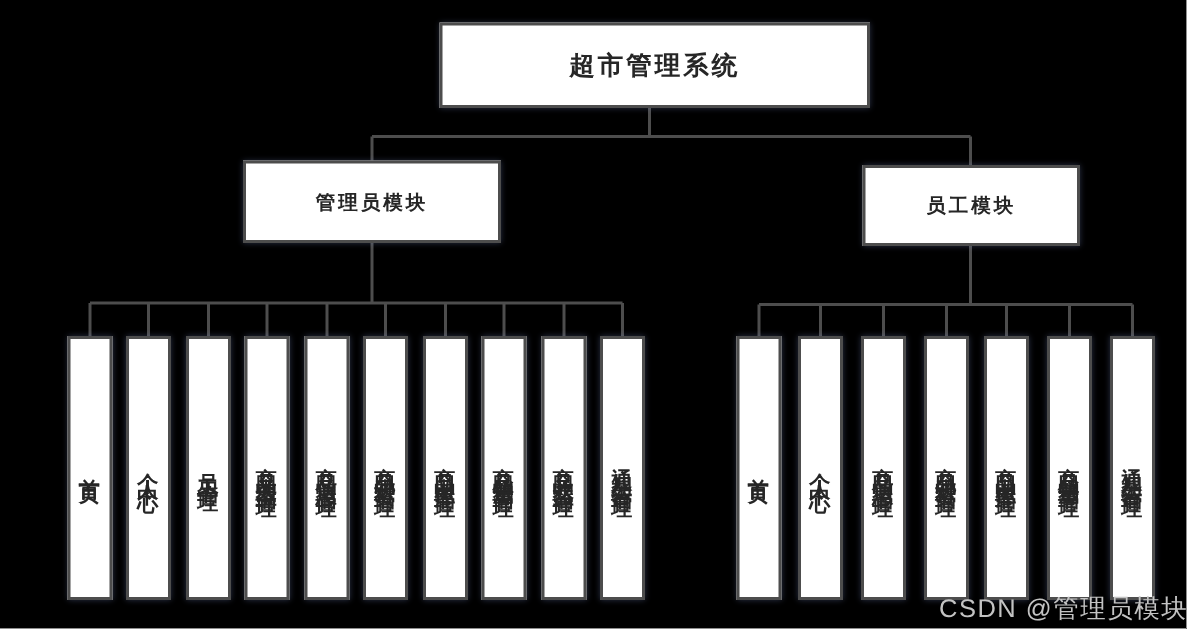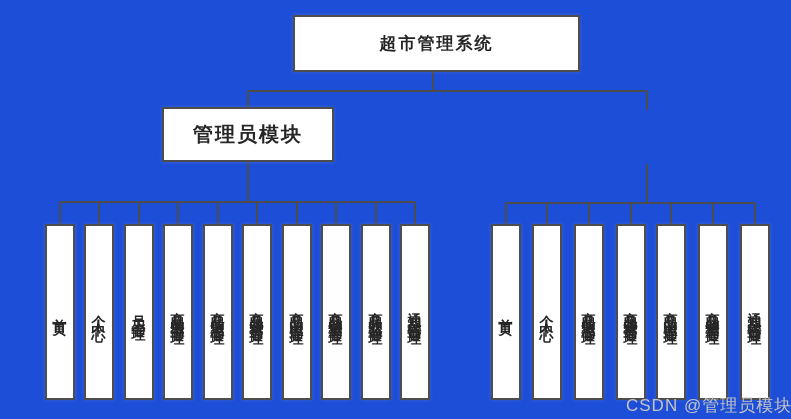--- a/index.html
+++ b/index.html
@@ -1,42 +1,42 @@
 <!DOCTYPE html>
 <html><head>
 <meta charset="utf-8">
 <style>
   html, body { margin: 0; padding: 0; background: #ffffff; }
   body { font-family: "Liberation Sans", "DejaVu Sans", sans-serif; }
   #canvas {
     position: relative;
     width: 791px;
     height: 419px;
-    background: #1d4ed8;
+    background: #000000;
     overflow: hidden;
   }
   #lines { position: absolute; left: 0; top: 0; z-index: 1; }
   .node {
     position: absolute;
     box-sizing: border-box;
     background: #ffffff;
     border: 2px solid #4d4d4d;
     display: flex;
     align-items: center;
     justify-content: center;
     color: #262626;
     font-weight: bold;
     z-index: 2;
     box-shadow: 0 0 4px rgba(120,140,200,0.35);
   }
   .root-node {
     left: 293px; top: 15px; width: 287px; height: 57px;
     font-size: 17px; letter-spacing: 2px;
   }
-  .module-node { font-size: 20px; letter-spacing: 2px; }
+  .module-node { font-size: 13px; letter-spacing: 2px; }
   .module-left  { left: 162px; top: 107px; width: 172px; height: 55px; }
   .module-right { left: 575px; top: 110px; width: 145px; height: 54px; }
   .leaf {
     top: 224px; width: 30px; height: 176px;
   }
   .leaf span {
     writing-mode: vertical-lr;
     text-orientation: upright;
     font-size: 14px;
     font-weight: bold;
@@ -89,20 +89,21 @@
       <path d="M631,203 V225"></path>
       <path d="M671,203 V225"></path>
       <path d="M713,203 V225"></path>
       <path d="M755,203 V225"></path>
     </g>
   </svg>
 
   <div class="node root-node">超市管理系统</div>
 
   <div class="node module-node module-left">管理员模块</div>
+  <div class="node module-node module-right">员工模块</div>
 
   <div class="node leaf" style="left:45px">
       <span>首页</span>
     </div>
   <div class="node leaf" style="left:84px">
       <span>个人中心</span>
     </div>
   <div class="node leaf" style="left:124px">
       <span>员工管理</span>
     </div>

